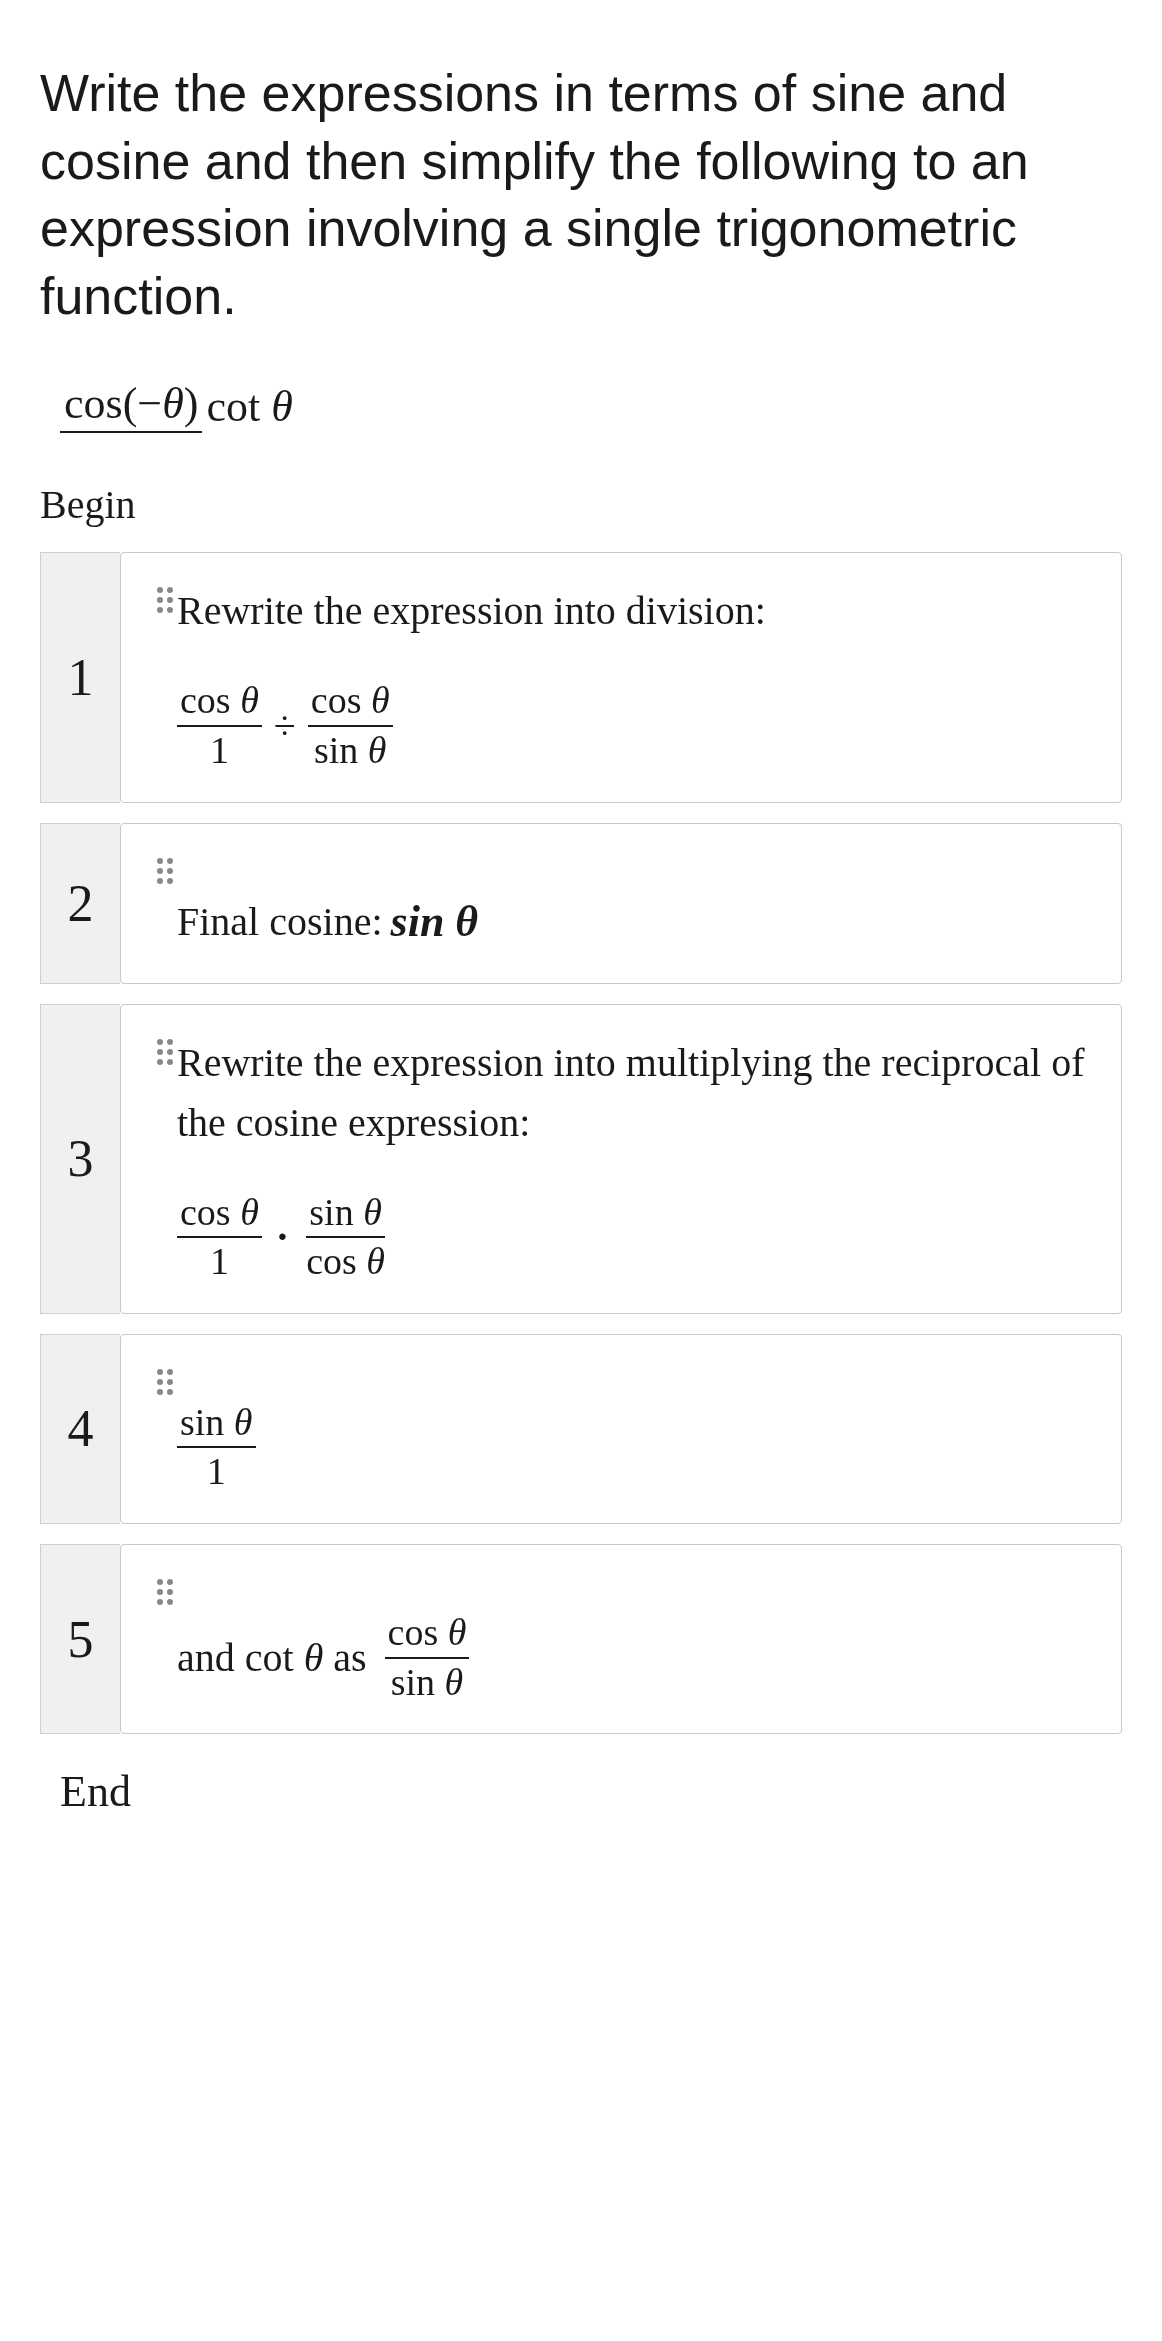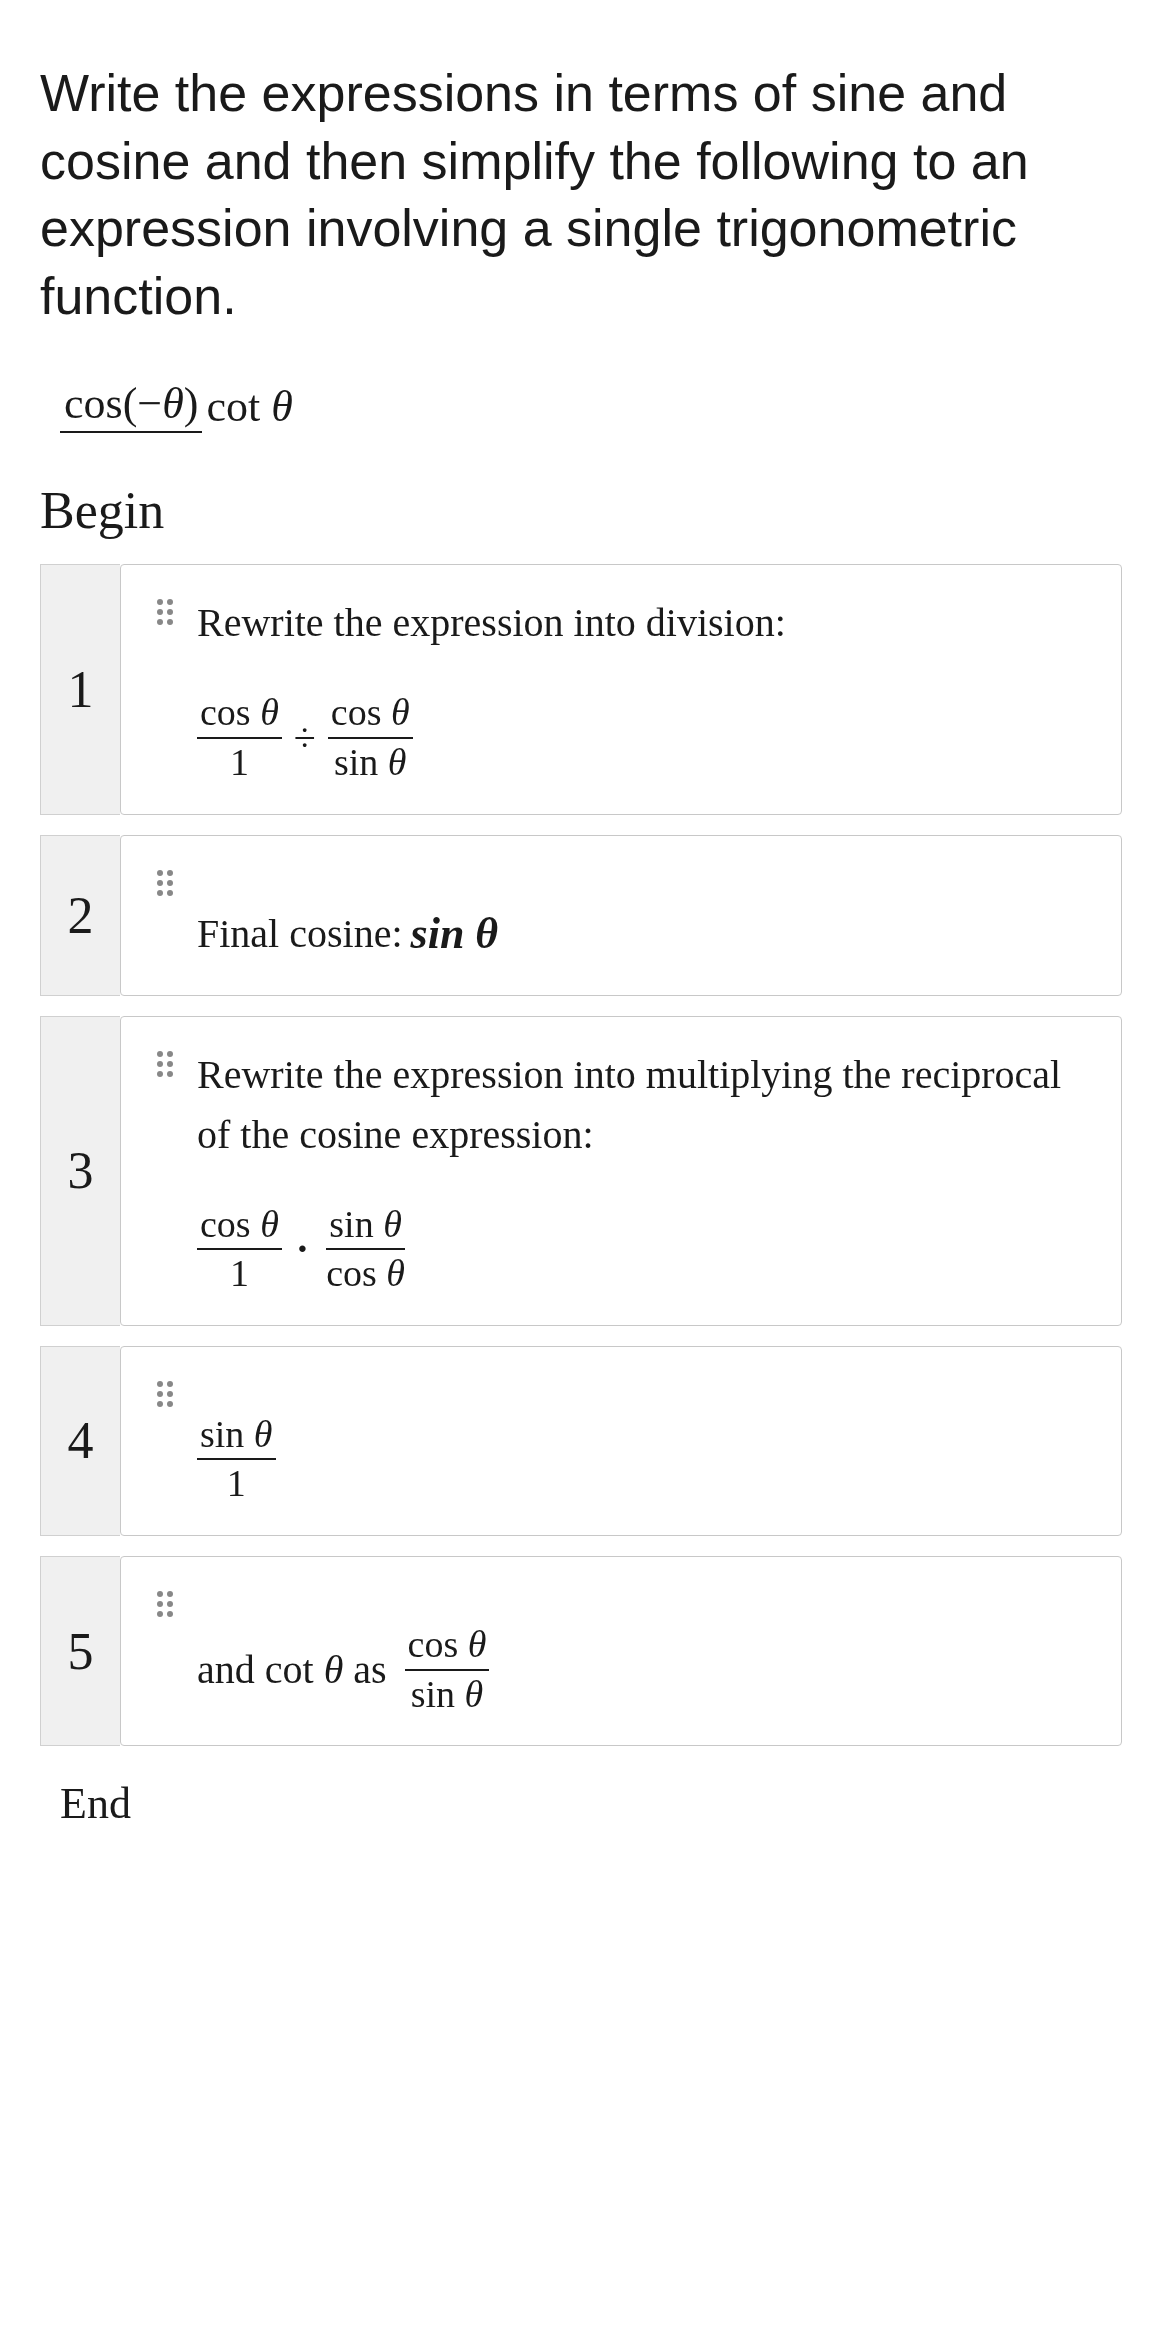--- a/index.html
+++ b/index.html
@@ -42,21 +42,21 @@
       padding: 0 4px 2px 4px;
       font-size: 44px;
     }
 
     .fraction .denominator {
       padding: 2px 4px 0 4px;
       font-size: 44px;
     }
 
     .begin-label {
-      font-size: 52px;
+      font-size: 40px;
       font-weight: 400;
       margin-bottom: 24px;
       font-family: Georgia, serif;
     }
 
     .end-label {
       font-size: 44px;
       font-weight: 400;
       margin-top: 32px;
       font-family: Georgia, serif;
@@ -90,21 +90,20 @@
     }
 
     .step-card {
       flex: 1;
       border: 1.5px solid #c8c8c8;
       border-radius: 4px;
       padding: 28px 32px;
       background: #ffffff;
       display: flex;
       align-items: center;
-      gap: 20px;
     }
 
     .drag-handle {
       display: flex;
       flex-direction: column;
       gap: 4px;
       min-width: 24px;
       align-items: center;
       justify-content: center;
       align-self: flex-start;

